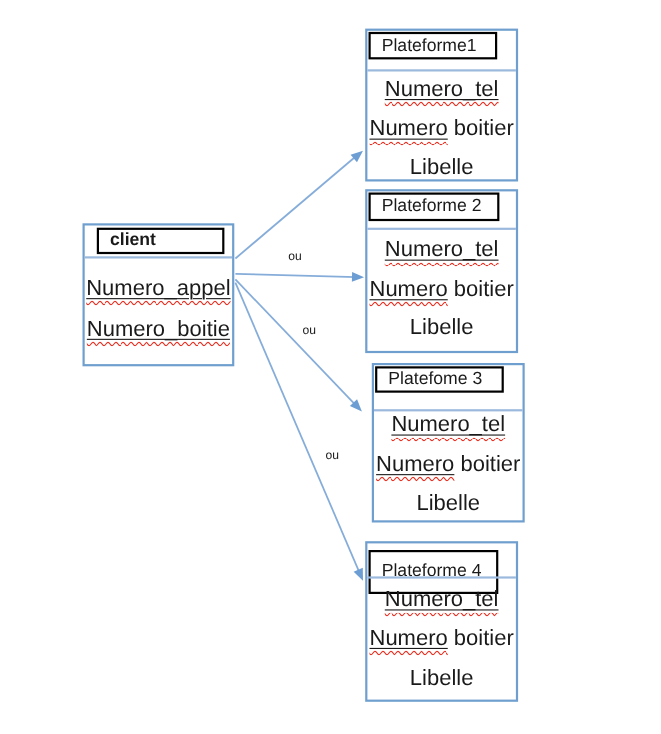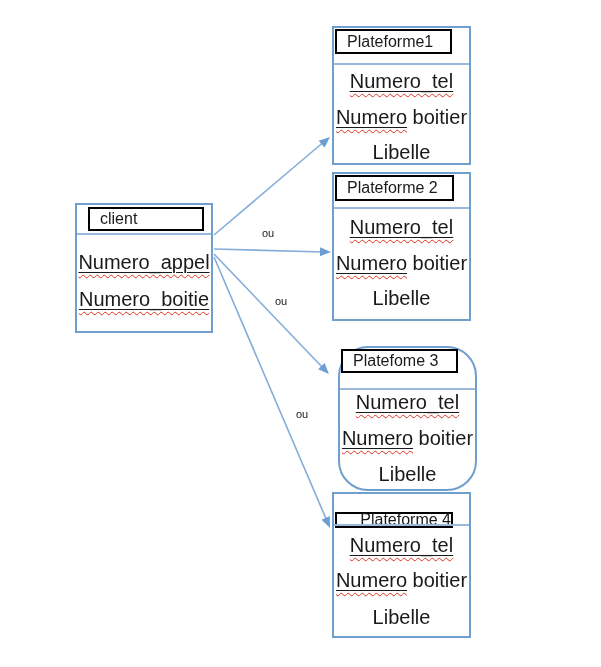--- a/index.html
+++ b/index.html
@@ -62,21 +62,21 @@
     <polygon class="arrow-head" points="330,137 324.5,147.5 318.7,140.7"></polygon>
     <line class="arrow-line" x1="214" y1="249" x2="324" y2="252"></line>
     <polygon class="arrow-head" points="331,252 319.9,256.2 320.1,247.2"></polygon>
     <line class="arrow-line" x1="214" y1="254" x2="324" y2="369"></line>
     <polygon class="arrow-head" points="329,374 318.1,369.2 324.6,363.0"></polygon>
     <line class="arrow-line" x1="214" y1="257" x2="327" y2="521"></line>
     <polygon class="arrow-head" points="330,528 321.5,519.7 329.8,516.1"></polygon>
   </svg>
 
   <div class="entity" style="left:75px;top:203px;width:138px;height:130px;">
-    <div class="title-box" style="left:11px;top:2px;width:116px;height:24px;">
+    <div class="title-box" style="left:11px;top:2px;width:116px;height:24px;font-weight:bold;">
       <span>client</span>
     </div>
     <div class="sep" style="top:28px;"></div>
     <div class="field" style="top:84px;">
       <span class="sq"><span class="ul">Numero_boitie</span></span>
     </div>
     <div class="field" style="top:47px;">
       <span class="sq"><span class="ul">Numero_appel</span></span>
     </div>
   </div>
@@ -106,38 +106,38 @@
       <span class="sq"><span class="ul">Numero_tel</span></span>
     </div>
     <div class="field" style="top:79px;">
       <span class="sq"><span class="ul">Numero</span></span><span> boitier</span>
     </div>
     <div class="field" style="top:114px;">
       <span>Libelle</span>
     </div>
   </div>
 
-  <div class="entity" style="left:338px;top:346px;width:139px;height:145px;border-radius:30px;">
+  <div class="entity" style="left:338px;top:330px;width:139px;height:145px;">
     <div class="title-box" style="left:1px;top:1px;width:117px;height:24px;">
       <span>Platefome 3</span>
     </div>
     <div class="sep" style="top:40px;"></div>
     <div class="field" style="top:44px;">
       <span class="sq"><span class="ul">Numero_tel</span></span>
     </div>
     <div class="field" style="top:80px;">
       <span class="sq"><span class="ul">Numero</span></span><span> boitier</span>
     </div>
     <div class="field" style="top:116px;">
       <span>Libelle</span>
     </div>
   </div>
 
   <div class="entity" style="left:332px;top:492px;width:139px;height:146px;">
-    <div class="title-box" style="left:1px;top:18px;width:118px;height:16px;justify-content:flex-end;">
+    <div class="title-box" style="left:1px;top:6px;width:118px;height:40px;">
       <span>Plateforme 4</span>
     </div>
     <div class="sep" style="top:30px;"></div>
     <div class="field" style="top:41px;">
       <span class="sq"><span class="ul">Numero_tel</span></span>
     </div>
     <div class="field" style="top:76px;">
       <span class="sq"><span class="ul">Numero</span></span><span> boitier</span>
     </div>
     <div class="field" style="top:113px;">

